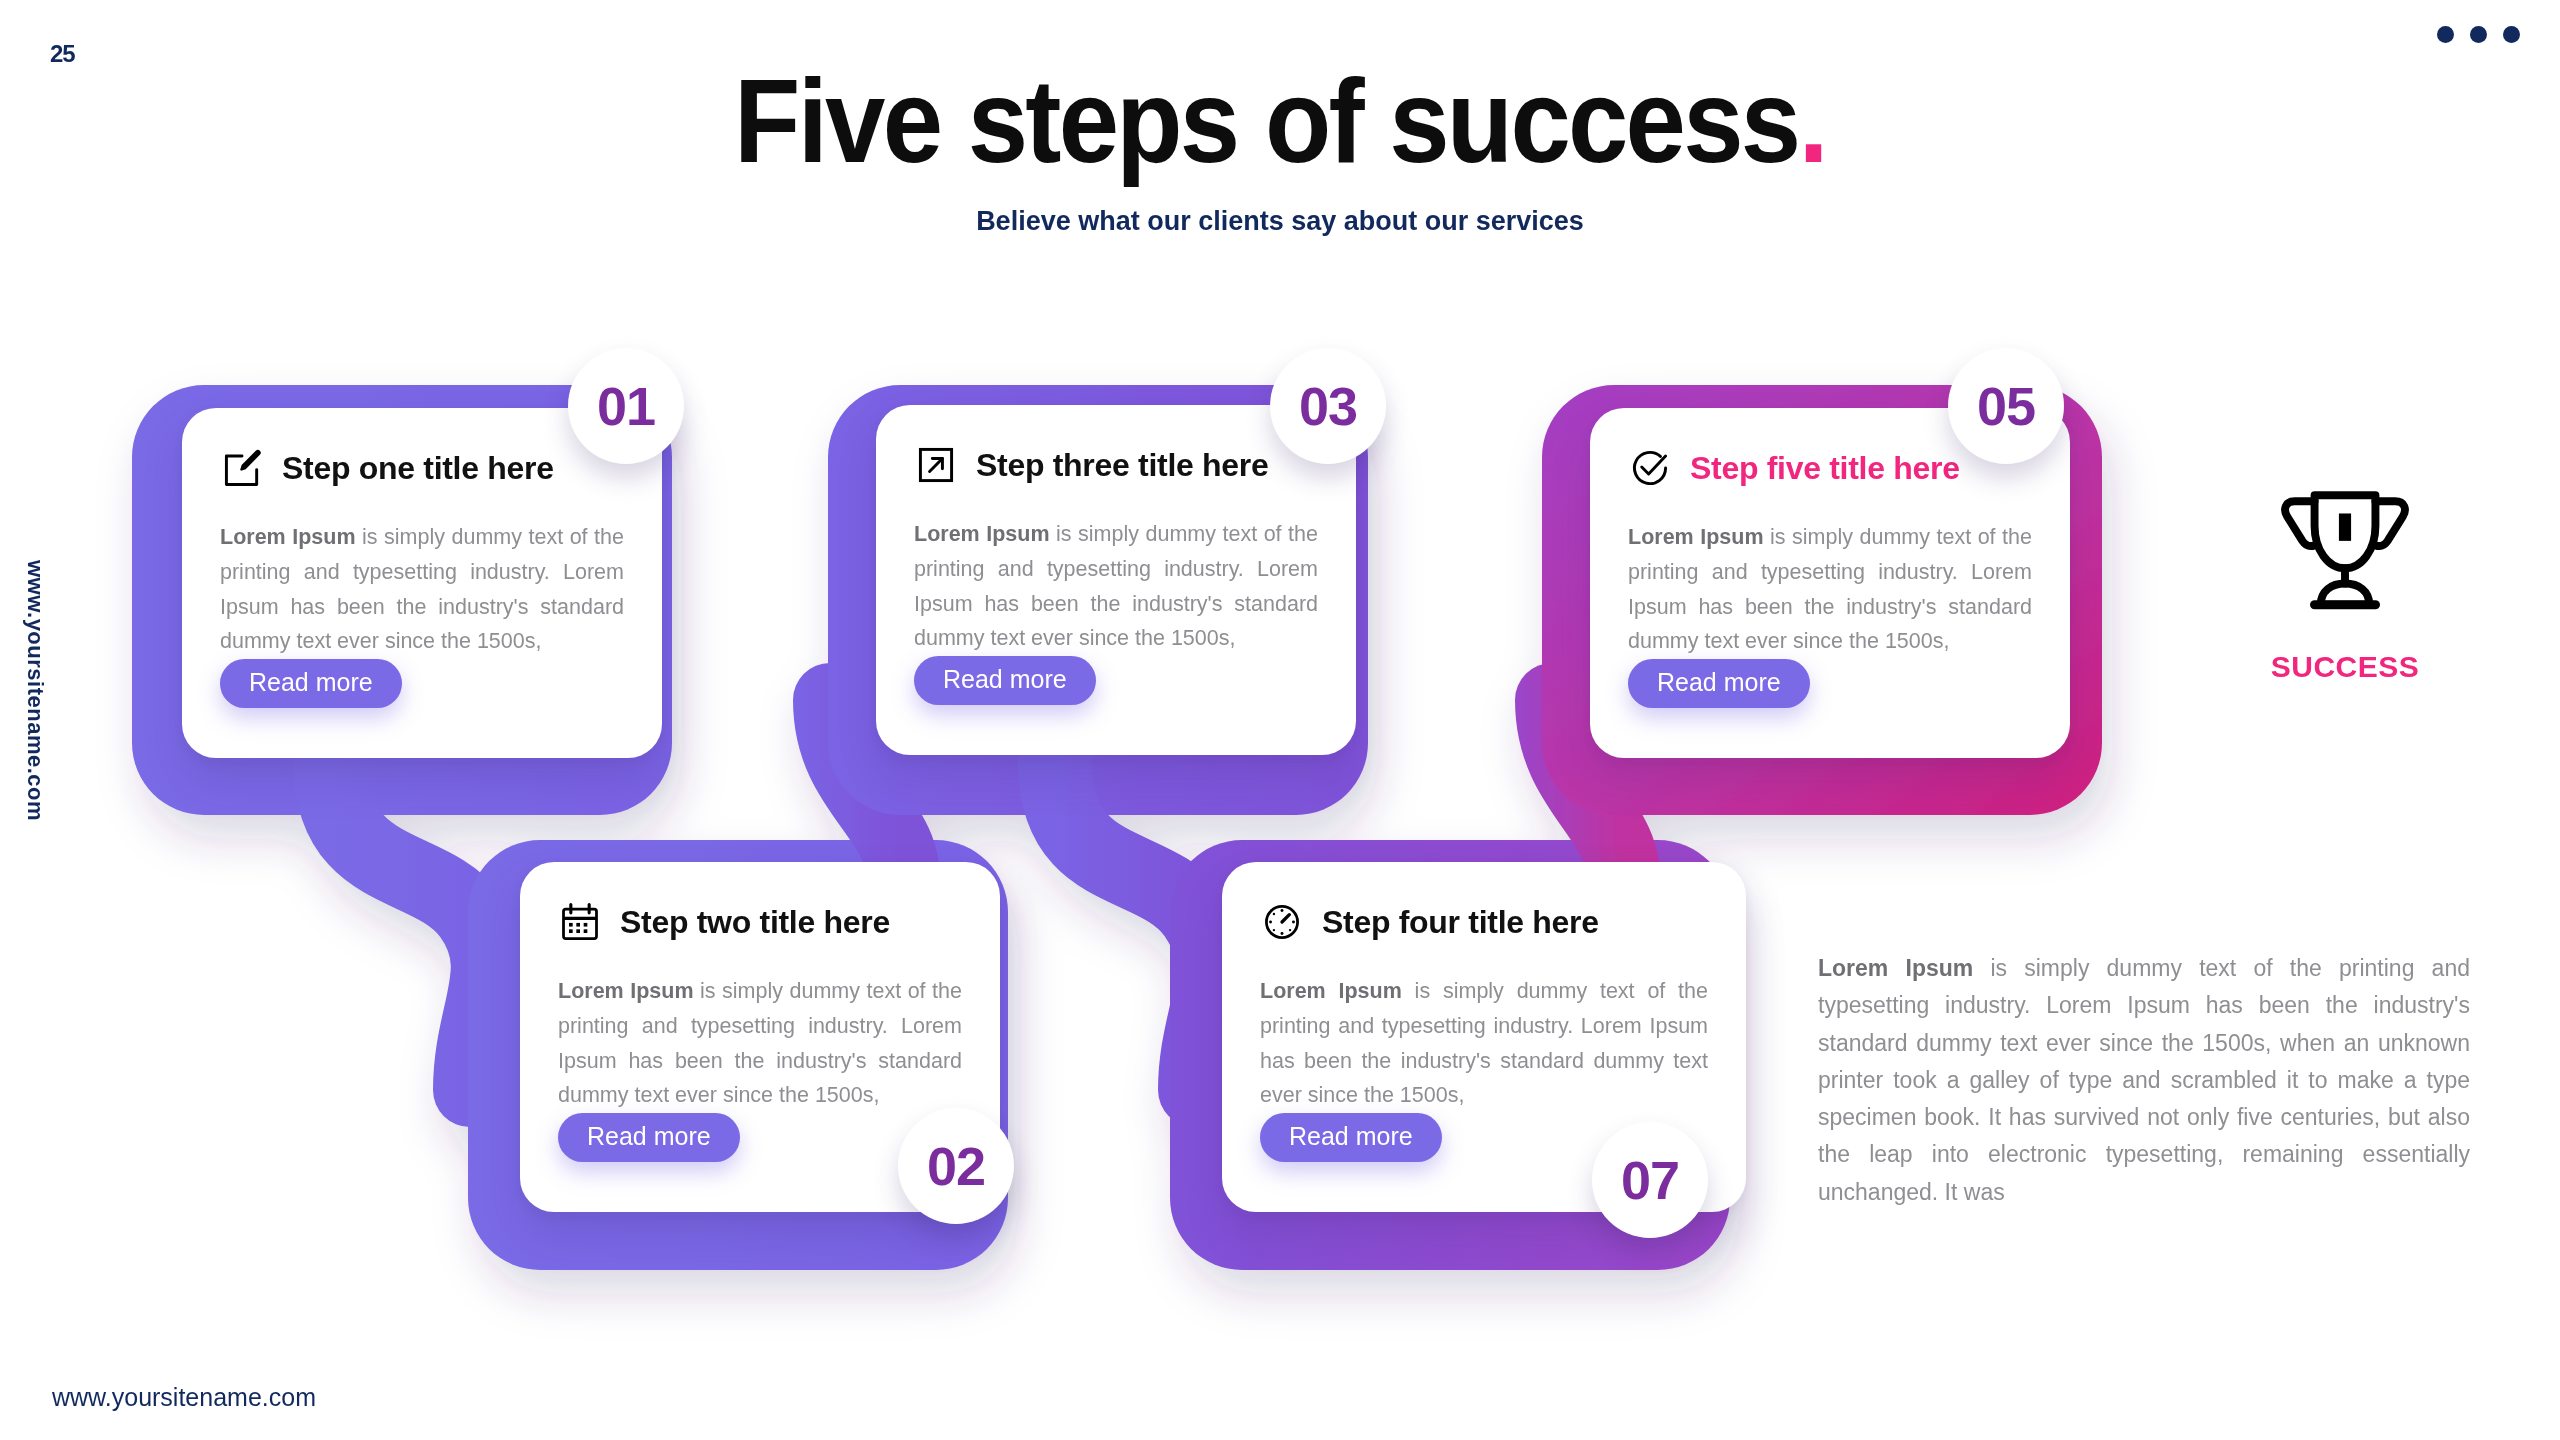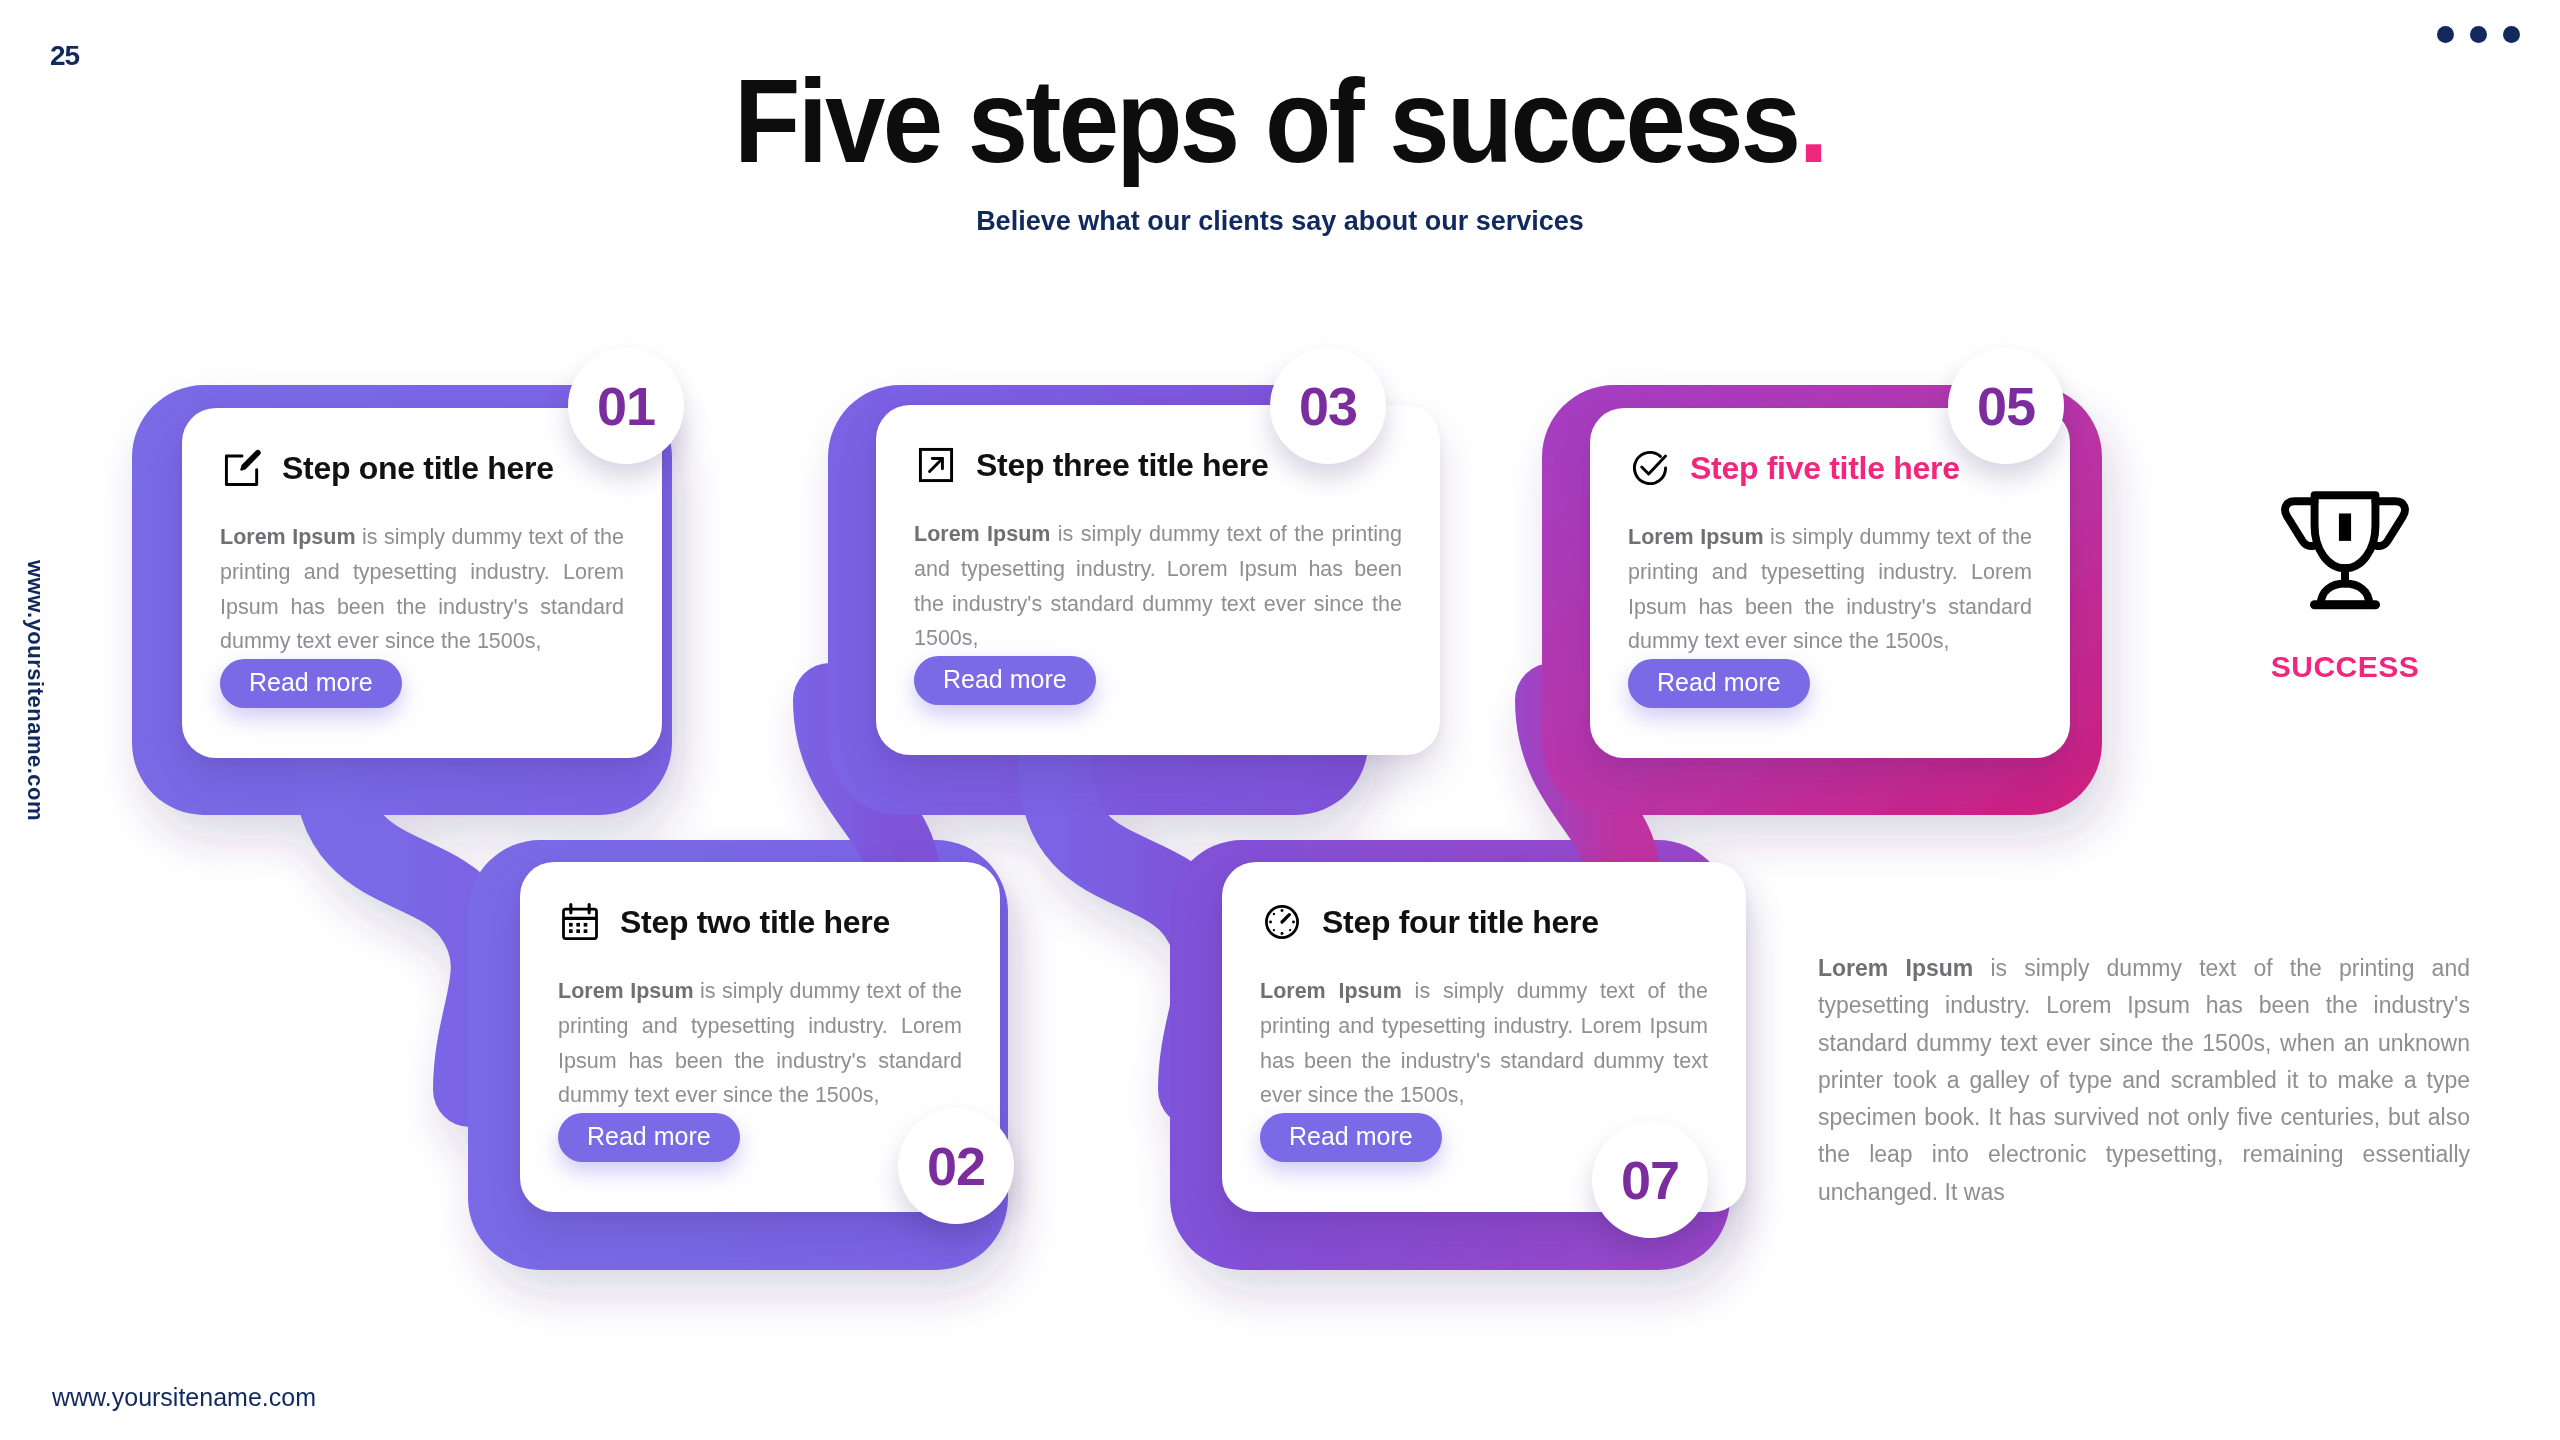--- a/index.html
+++ b/index.html
@@ -9,21 +9,21 @@
     background:#ffffff;
     font-family:"Liberation Sans", sans-serif;
     overflow:hidden;
     position:relative;
   }
   #slide { position:absolute; inset:0; width:2560px; height:1440px; }
 
   
   .page-num {
     position:absolute; left:50px; top:40px;
-    font-size:28px; font-weight:bold; color:#12295e;
+    font-size:24px; font-weight:bold; color:#12295e;
     letter-spacing:-1px;
   }
   .dots { position:absolute; right:40px; top:26px; display:flex; gap:16px; }
   .dots i { width:17px; height:17px; border-radius:50%; background:#12295e; display:block; }
 
   .title-wrap { position:absolute; left:0; right:0; top:60px; text-align:center; }
   .main-title {
     font-size:118px; font-weight:bold; color:#0d0d0d;
     letter-spacing:-3px; line-height:1.05;
     font-family:"Liberation Sans", sans-serif;
@@ -205,21 +205,21 @@
       </svg>
       <div class="card-title">Step two title here</div>
     </div>
     <div class="card-body">
       <b>Lorem Ipsum</b><span> is simply dummy text of the printing and typesetting industry. Lorem Ipsum has been the industry's standard dummy text ever since the 1500s,</span>
     </div>
     <button class="read-more">Read more</button>
   </div>
   <div class="badge" style="left:898px; top:1108px;">02</div>
 
-  <div class="card" style="left:876px; top:405px; width:564px; height:350px;">
+  <div class="card" style="left:876px; top:405px; width:480px; height:350px;">
     <div class="card-head">
       <svg class="card-ico" viewBox="0 0 48 48" fill="none" stroke="#000" stroke-width="3.2">
         <rect x="7" y="7" width="34" height="34"></rect>
         <path d="M17 31L31 17" stroke-linecap="round"></path>
         <path d="M20 17h11v11" stroke-linecap="round" stroke-linejoin="round"></path>
       </svg>
       <div class="card-title">Step three title here</div>
     </div>
     <div class="card-body">
       <b>Lorem Ipsum</b><span> is simply dummy text of the printing and typesetting industry. Lorem Ipsum has been the industry's standard dummy text ever since the 1500s,</span>

